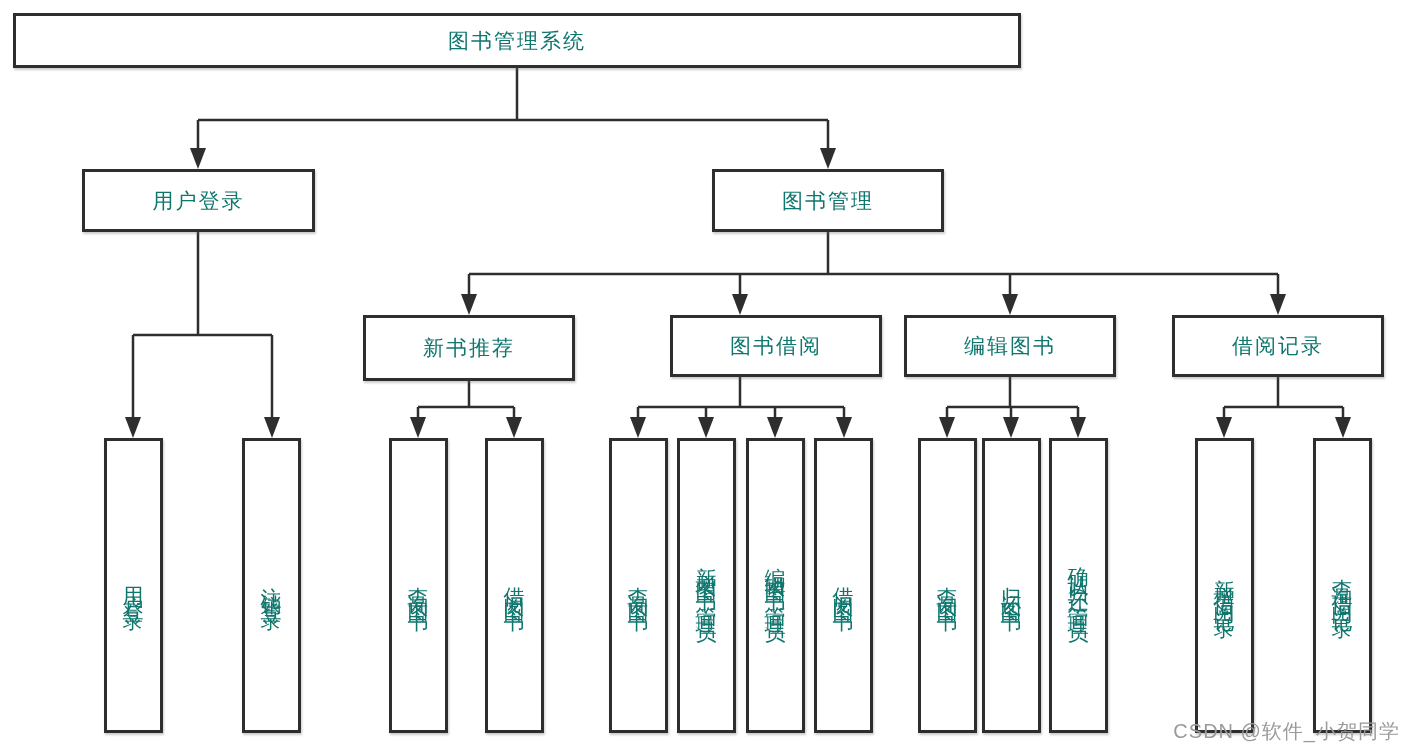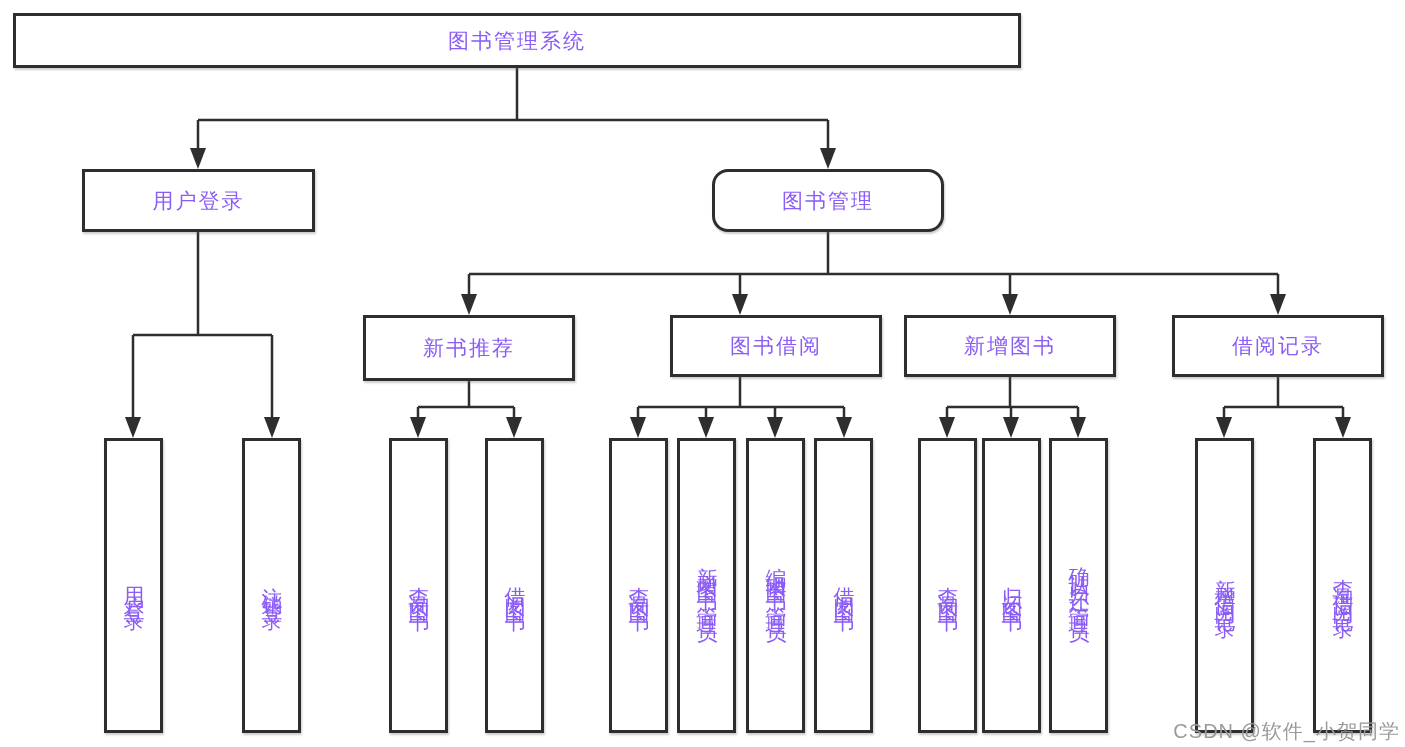--- a/index.html
+++ b/index.html
@@ -10,27 +10,26 @@
     background: #ffffff;
     font-family: "Liberation Sans", sans-serif;
     overflow: hidden;
   }
   .connectors { position: absolute; left: 0; top: 0; z-index: 0; }
   .node {
     position: absolute;
     box-sizing: border-box;
     border: 3px solid #2e2e2e;
     background: #ffffff;
-    color: #8b5cf6;
+    color: #0f766e;
     display: flex;
     align-items: center;
     justify-content: center;
     z-index: 1;
     box-shadow: 1px 2px 2px rgba(110,110,110,0.35);
-    font-family: Liberation Serif, serif;
   }
   .h { font-size: 21px; letter-spacing: 2px; white-space: nowrap; }
   .v {
     writing-mode: vertical-rl;
     font-size: 21px;
     letter-spacing: 8px;
     line-height: 1.1;
   }
   .watermark {
     position: absolute;
@@ -77,25 +76,25 @@
       <polygon points="1003,417 1019,417 1011,438"></polygon>
       <polygon points="1070,417 1086,417 1078,438"></polygon>
       <polygon points="1216,417 1232,417 1224,438"></polygon>
       <polygon points="1335,417 1351,417 1343,438"></polygon>
     </g>
   </svg>
 
   <div class="node h" style="left:13px; top:13px; width:1008px; height:55px;">图书管理系统</div>
 
   <div class="node h" style="left:82px; top:169px; width:233px; height:63px;">用户登录</div>
-  <div class="node h" style="left:712px; top:169px; width:232px; height:63px;border-radius:16px;">图书管理</div>
+  <div class="node h" style="left:712px; top:169px; width:232px; height:63px;">图书管理</div>
 
   <div class="node h" style="left:363px; top:315px; width:212px; height:66px;">新书推荐</div>
   <div class="node h" style="left:670px; top:315px; width:212px; height:62px;">图书借阅</div>
-  <div class="node h" style="left:904px; top:315px; width:212px; height:62px;">新增图书</div>
+  <div class="node h" style="left:904px; top:315px; width:212px; height:62px;">编辑图书</div>
   <div class="node h" style="left:1172px; top:315px; width:212px; height:62px;">借阅记录</div>
 
   <div class="node v" style="left:104px; top:438px; width:59px; height:295px;">用户登录</div>
   <div class="node v" style="left:242px; top:438px; width:59px; height:295px;">注销登录</div>
 
   <div class="node v" style="left:389px; top:438px; width:59px; height:295px;">查询图书</div>
   <div class="node v" style="left:485px; top:438px; width:59px; height:295px;">借阅图书</div>
 
   <div class="node v" style="left:609px; top:438px; width:59px; height:295px;">查询图书</div>
   <div class="node v" style="left:677px; top:438px; width:59px; height:295px;">新增图书（管理员）</div>

